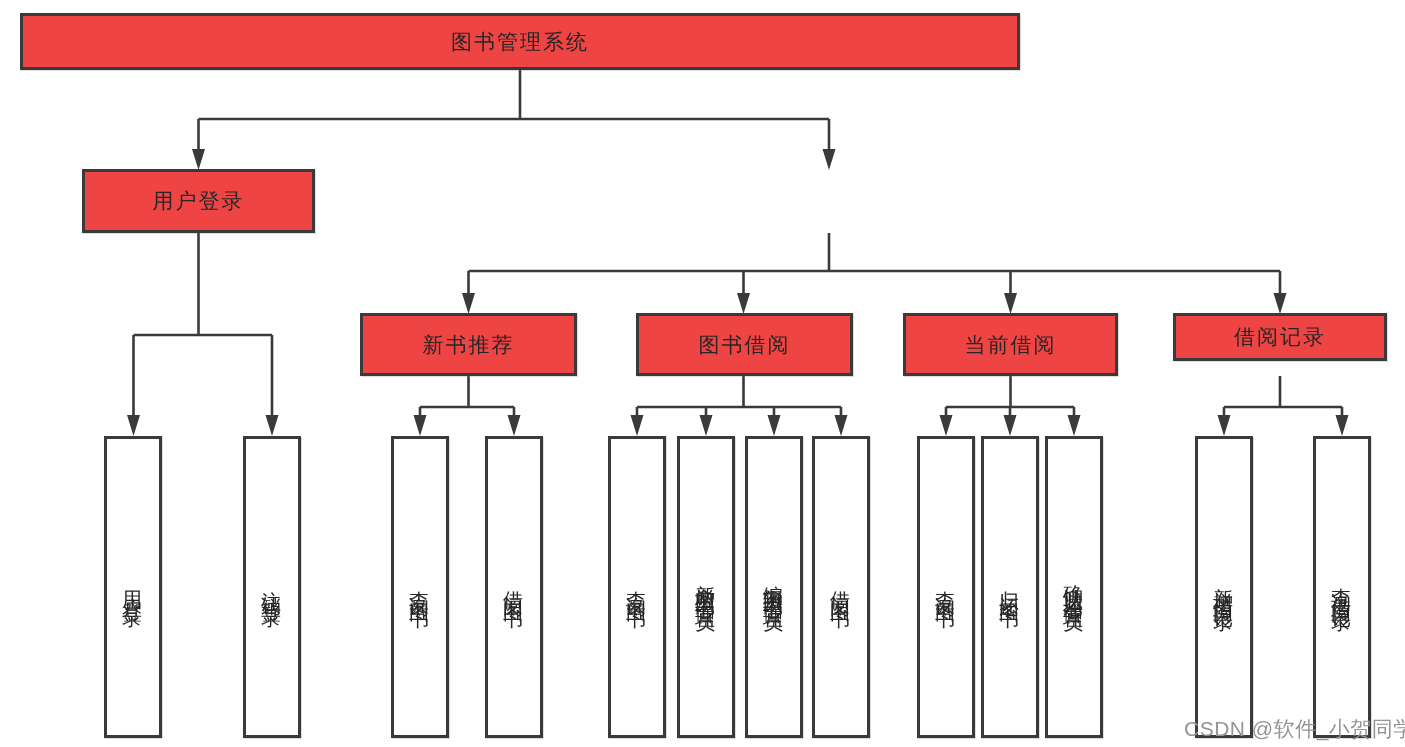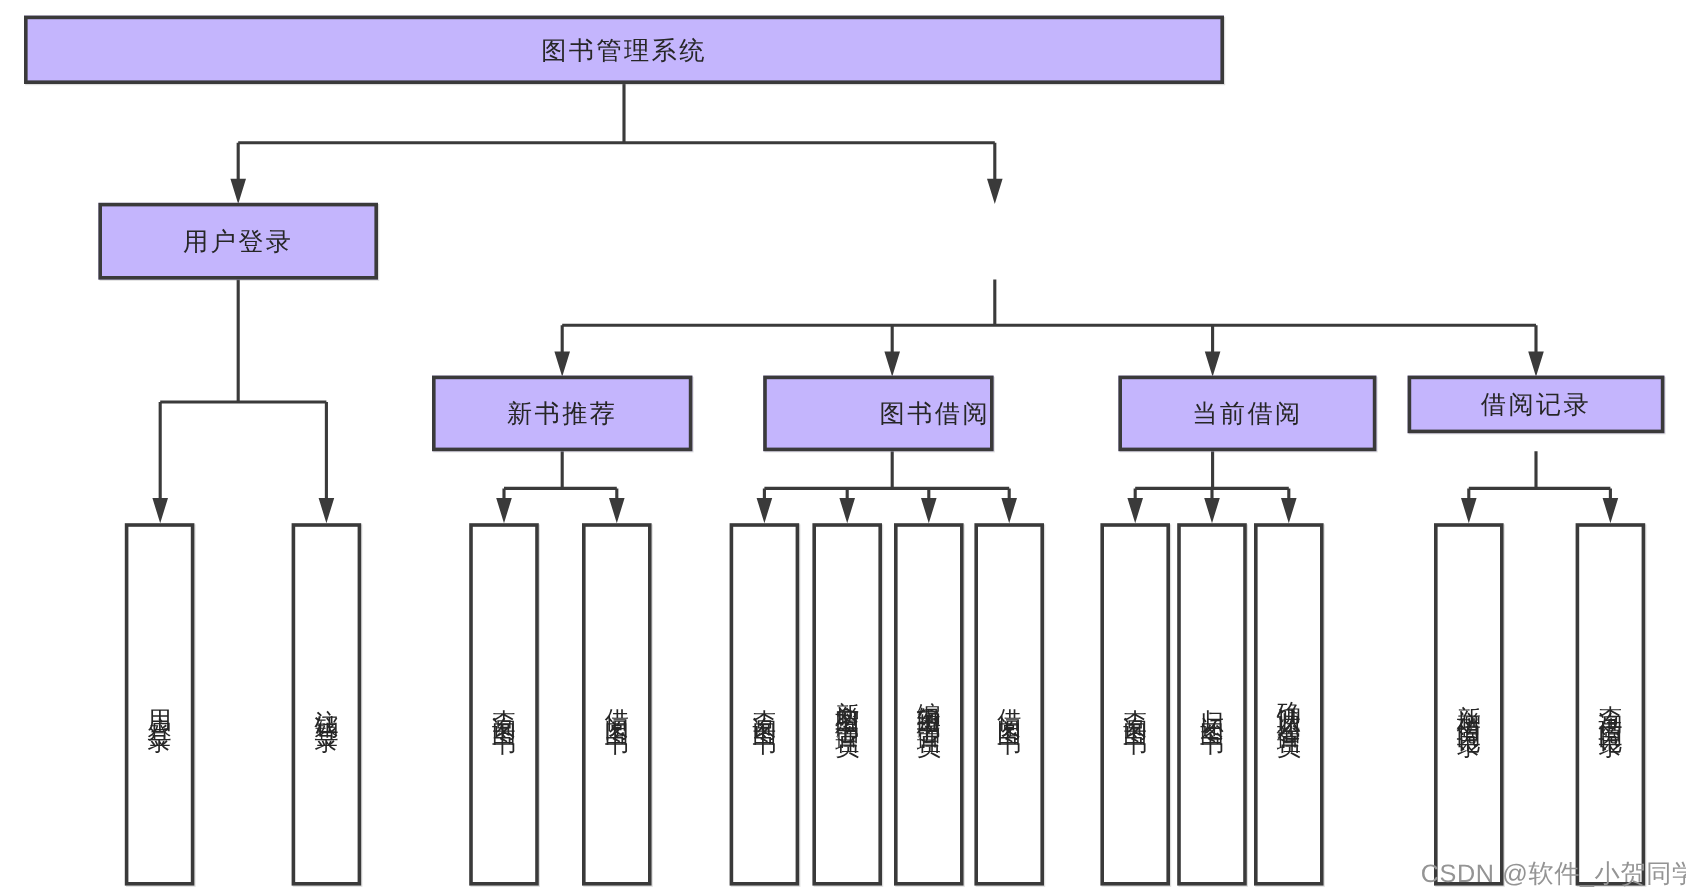--- a/index.html
+++ b/index.html
@@ -13,21 +13,21 @@
   }
   #connectors {
     position: absolute;
     left: 0; top: 0;
     width: 1405px; height: 747px;
     z-index: 1;
   }
   .hbox {
     position: absolute;
     box-sizing: border-box;
-    background: #c4b5fd;
+    background: #ef4444;
     border: 3px solid #3a3a3a;
     display: flex;
     align-items: center;
     justify-content: center;
     font-size: 21px;
     letter-spacing: 2px;
     color: #262626;
     z-index: 2;
     box-shadow: 1px 1px 0 rgba(120,120,120,0.25);
   }
@@ -139,24 +139,24 @@
     <span class="label">图书管理系统</span>
   </div>
 
   <div class="hbox" style="left:82px; top:169px; width:233px; height:64px;">
     <span class="label">用户登录</span>
   </div>
 
   <div class="hbox" style="left:360px; top:313px; width:217px; height:63px;">
     <span class="label">新书推荐</span>
   </div>
-  <div class="hbox" style="left:636px; top:313px; width:192px; height:63px;justify-content:flex-end;">
+  <div class="hbox" style="left:636px; top:313px; width:217px; height:63px;">
     <span class="label">图书借阅</span>
   </div>
-  <div class="hbox" style="left:903px; top:313px; width:215px; height:63px;margin-left:29px;">
+  <div class="hbox" style="left:903px; top:313px; width:215px; height:63px;">
     <span class="label">当前借阅</span>
   </div>
   <div class="hbox" style="left:1173px; top:313px; width:214px; height:48px;">
     <span class="label">借阅记录</span>
   </div>
 
   <div class="vbox" style="left:104px;">
     <span class="label">用户登录</span>
   </div>
   <div class="vbox" style="left:243px;">

